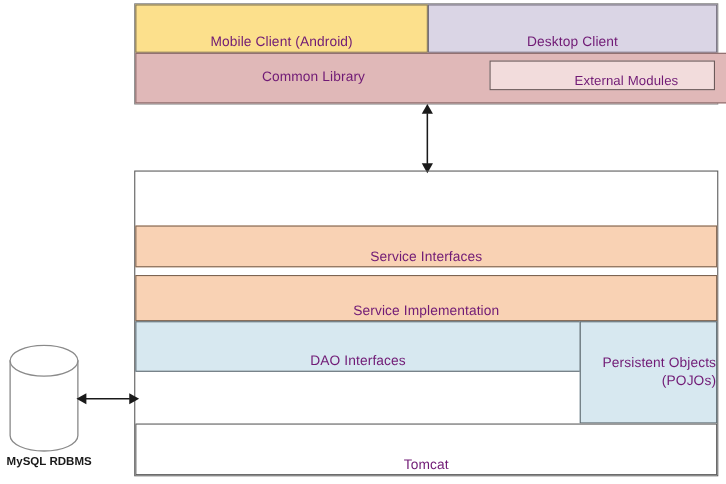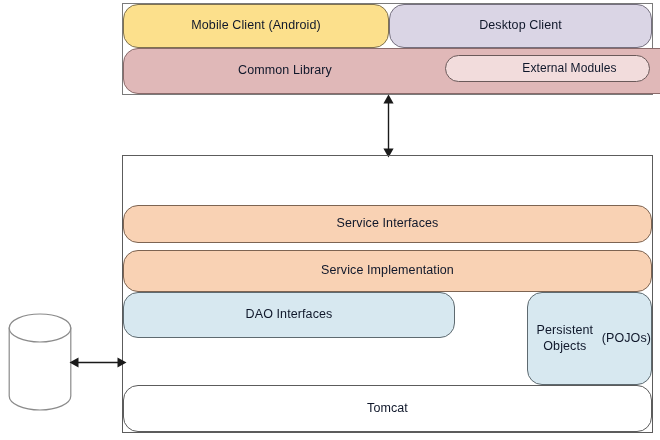--- a/index.html
+++ b/index.html
@@ -16,28 +16,27 @@
     position: relative;
     width: 660px;
     height: 440px;
     background: #ffffff;
     overflow: hidden;
   }
   .box {
     position: absolute;
     box-sizing: border-box;
     display: flex;
-    align-items: center;
+    align-items: flex-end;
     justify-content: center;
     text-align: center;
-    color: #0f172a;
+    color: #701a75;
     font-size: 12.5px;
     line-height: 1.25;
     letter-spacing: 0.1px;
-    border-radius: 15px;
   }
 
   
   .grp-top {
     position: absolute;
     left: 122px;
     top: 3px;
     width: 531px;
     height: 92px;
     border: 1px solid #7a7a7a;
@@ -120,41 +119,41 @@
     left: 123px;
     top: 250px;
     width: 529px;
     height: 42px;
     background: #f9d2b4;
     border: 1px solid #7d6452;
   }
   .dao-interfaces {
     left: 123px;
     top: 292px;
-    width: 332px;
+    width: 405px;
     height: 46px;
     background: #d7e8f0;
     border: 1px solid #5e6a70;
   }
   .dao-impl {
     left: 123px;
     top: 338px;
     width: 405px;
     height: 47px;
     background: #d7e8f0;
     border: 1px solid #5e6a70;
   }
   .pojos {
     left: 527px;
     top: 292px;
     width: 125px;
     height: 93px;
     background: #d7e8f0;
     border: 1px solid #5e6a70;
-    flex-direction: row;
+    flex-direction: column;
   }
   .tomcat {
     left: 123px;
     top: 385px;
     width: 529px;
     height: 47px;
     background: #ffffff;
     border: 1px solid #5c5c5c;
   }
 
@@ -255,20 +254,21 @@
 
   <div class="box tomcat">
     <span>Tomcat</span>
   </div>
 
   <svg class="db-cylinder" viewBox="0 0 64 98">
     <path d="M1.2,15 L1.2,83 A30.8,14 0 0 0 62.8,83 L62.8,15 Z" fill="#ffffff" stroke="#8a8a8a" stroke-width="1.2"></path>
     <ellipse cx="32" cy="15" rx="30.8" ry="14" fill="#ffffff" stroke="#8a8a8a" stroke-width="1.2"></ellipse>
   </svg>
 
+  <div class="db-label">MySQL RDBMS</div>
 
   <svg class="arrow-svg arrow-horiz" viewBox="0 0 60 30">
     <line x1="10" y1="14.5" x2="50" y2="14.5" stroke="#1a1a1a" stroke-width="1.4"></line>
     <path d="M10.5,9.4 L10.5,19.6 L1.5,14.5 Z" fill="#1a1a1a"></path>
     <path d="M49.5,9.4 L49.5,19.6 L58.5,14.5 Z" fill="#1a1a1a"></path>
   </svg>
 
 </div>
 
 </body></html>

